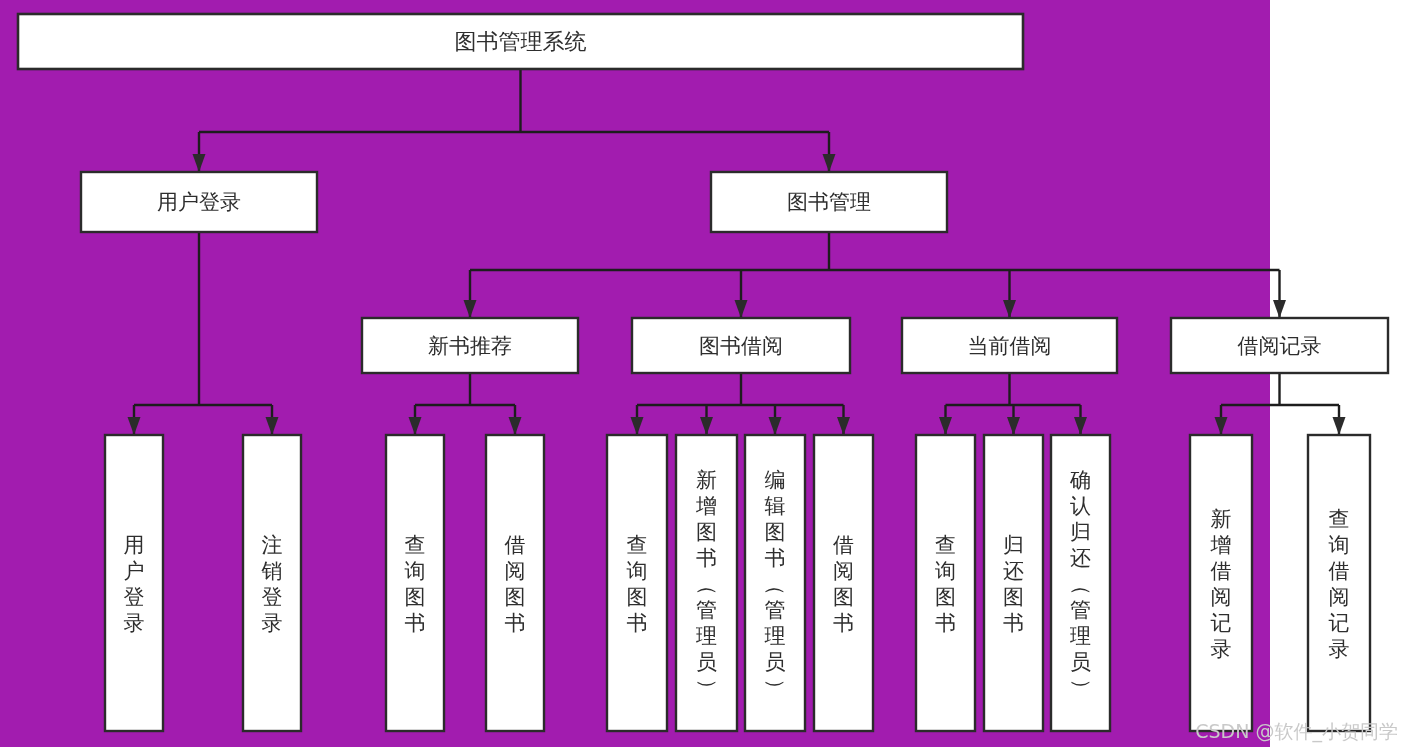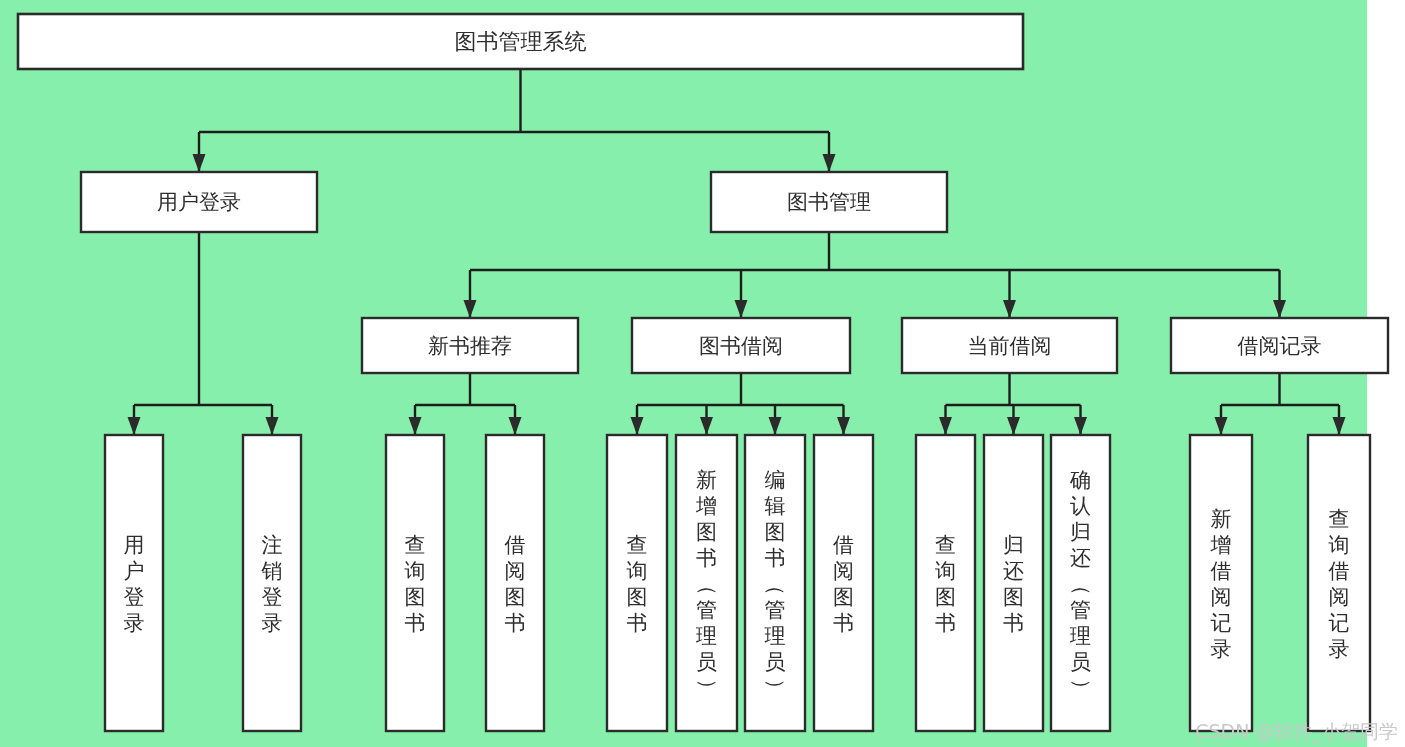--- a/index.html
+++ b/index.html
@@ -9,23 +9,23 @@
     background: #ffffff;
   }
   body {
     width: 1405px;
     height: 747px;
     overflow: hidden;
     font-family: "DejaVu Sans", "Liberation Sans", sans-serif;
   }
   #diagram-root {
     position: relative;
-    width: 1367px;
+    width: 1270px;
     height: 747px;
-    background: #86efac;
+    background: #a21caf;
   }
   svg.diagram-canvas {
     position: absolute;
     left: 0;
     top: 0;
     width: 1405px;
     height: 747px;
     display: block;
   }
   .node-box {

